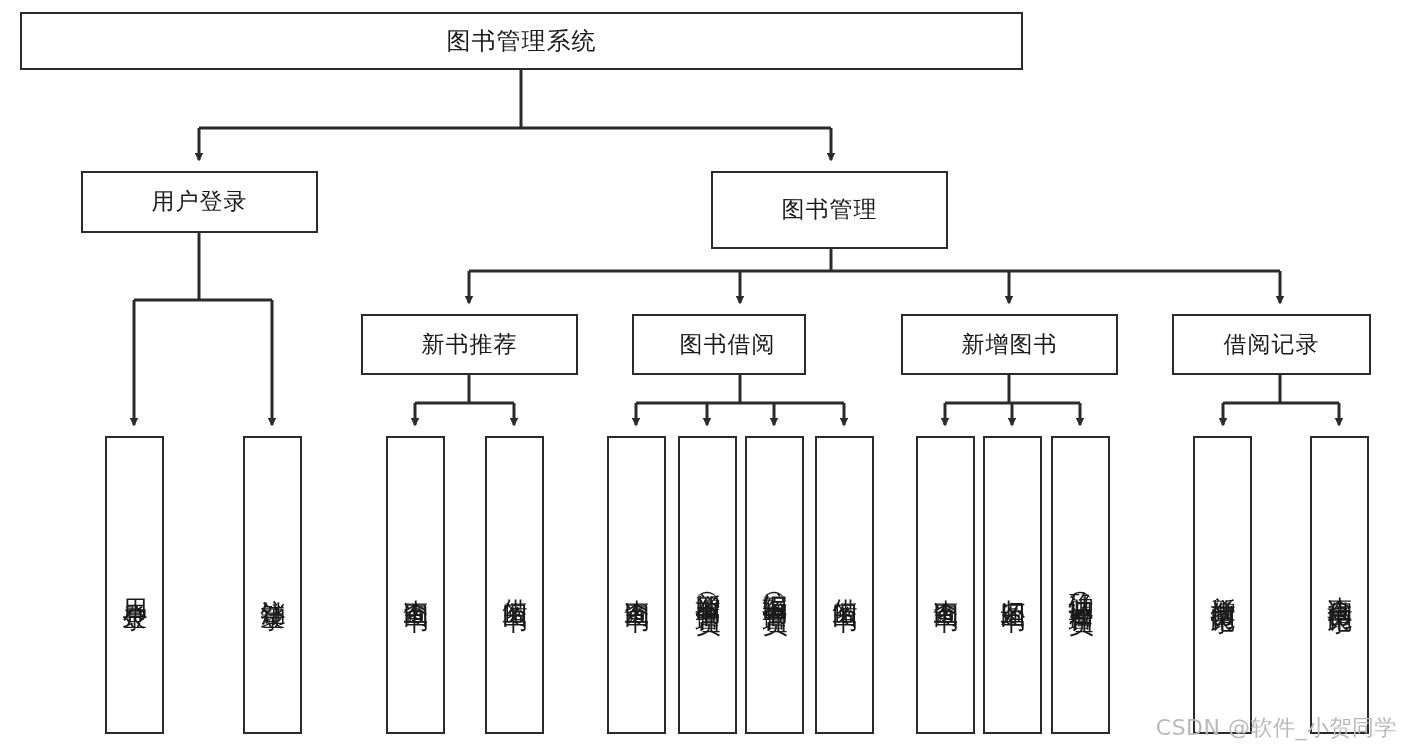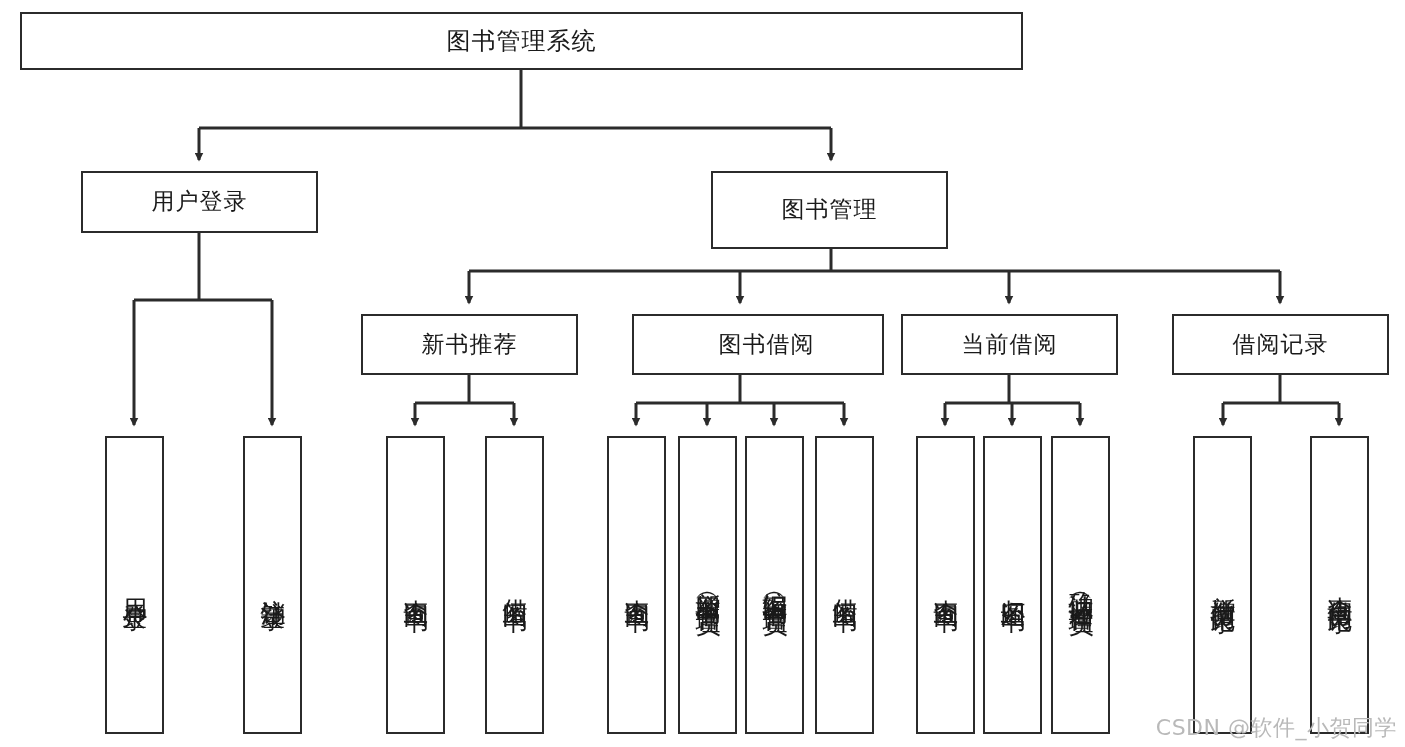--- a/index.html
+++ b/index.html
@@ -137,27 +137,27 @@
   <div class="node horizontal" style="left:81px; top:171px; width:237px; height:62px;">
     <span class="node-label">用户登录</span>
   </div>
   <div class="node horizontal" style="left:711px; top:171px; width:237px; height:78px;">
     <span class="node-label">图书管理</span>
   </div>
 
   <div class="node horizontal" style="left:361px; top:314px; width:217px; height:61px;">
     <span class="node-label">新书推荐</span>
   </div>
-  <div class="node horizontal" style="left:632px; top:314px; width:252px; height:61px;padding-left:17px;">
+  <div class="node horizontal" style="left:632px; top:314px; width:174px; height:61px;padding-left:17px;">
     <span class="node-label">图书借阅</span>
   </div>
   <div class="node horizontal" style="left:901px; top:314px; width:217px; height:61px;">
-    <span class="node-label">当前借阅</span>
-  </div>
-  <div class="node horizontal" style="left:1172px; top:314px; width:217px; height:61px;">
+    <span class="node-label">新增图书</span>
+  </div>
+  <div class="node horizontal" style="left:1172px; top:314px; width:199px; height:61px;">
     <span class="node-label">借阅记录</span>
   </div>
 
   <div class="node vertical" style="left:105px; top:436px; width:59px; height:298px;">
     <span class="node-label">用户登录</span>
   </div>
   <div class="node vertical" style="left:243px; top:436px; width:59px; height:298px;">
     <span class="node-label">注销登录</span>
   </div>
 

